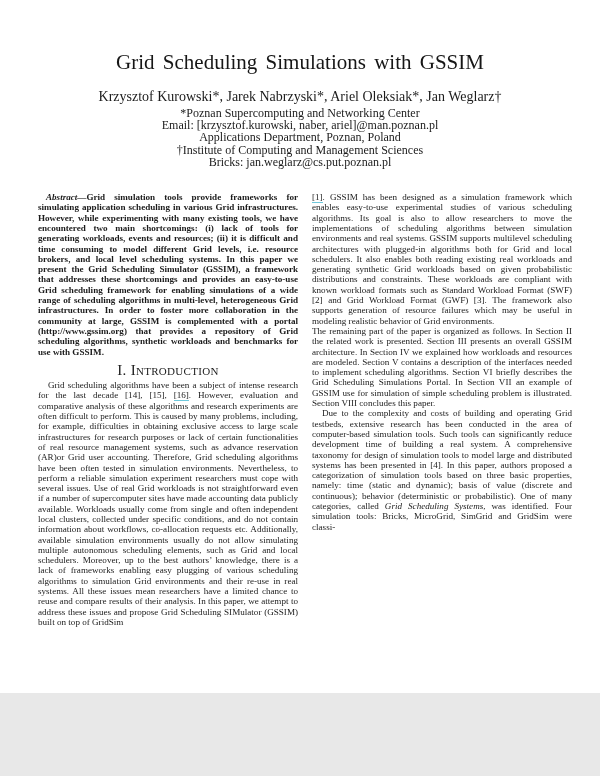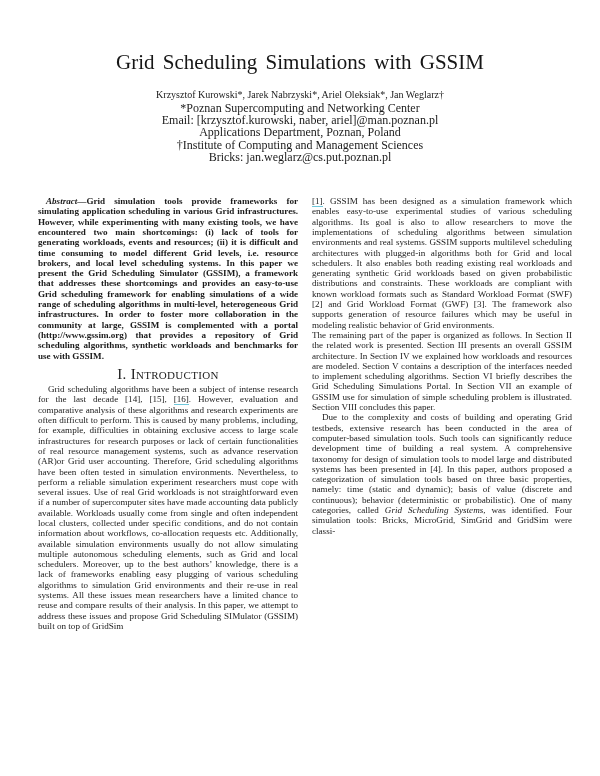--- a/index.html
+++ b/index.html
@@ -1,48 +1,48 @@
 <!DOCTYPE html>
 <html lang="en"><head>
 <meta charset="utf-8">
 <style>
   html, body { margin: 0; padding: 0; background: #e8e8e8; }
   .page {
     position: relative;
     width: 600px;
-    height: 776px;
+    height: 693px;
     margin: 0 auto;
     background: #ffffff;
     overflow: hidden;
     font-family: "Liberation Serif", "DejaVu Serif", serif;
     color: #1b1b1b;
   }
   .paper-title {
     margin-top: 50px;
     text-align: center;
     font-size: 21px;
     font-weight: 400;
     word-spacing: 3px;
     color: #161616;
   }
   .authors-line {
     margin-top: 0;
     text-align: center;
-    font-size: 10px;
+    font-size: 14px;
   }
   .affiliations {
     margin-top: 2px;
     text-align: center;
     font-size: 12px;
     line-height: 12.2px;
   }
   .columns {
     display: flex;
     gap: 14px;
-    margin: 33px 28px 0 38px;
+    margin: 24px 28px 0 38px;
     justify-content: flex-end;
   }
   .col {
     width: 262px;
     font-size: 9.1px;
     line-height: 10.3px;
     text-align: justify;
   }
   .col p { margin: 0; }
   .abstract-p {

